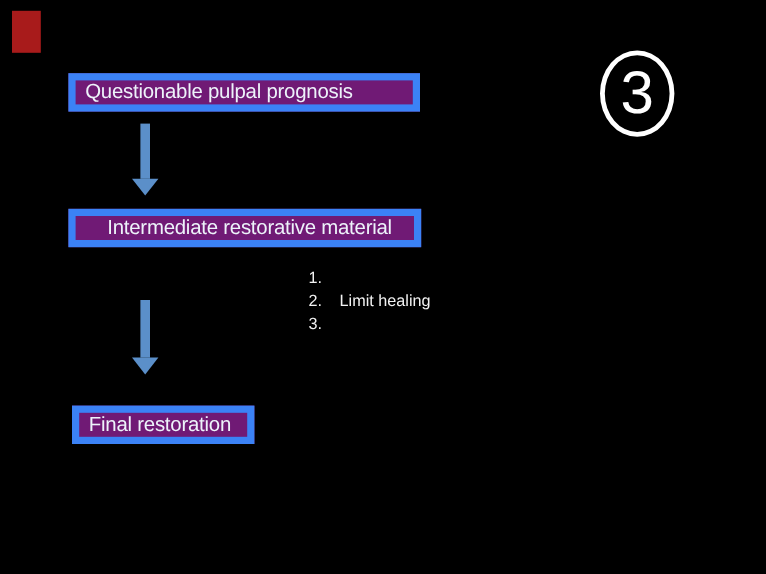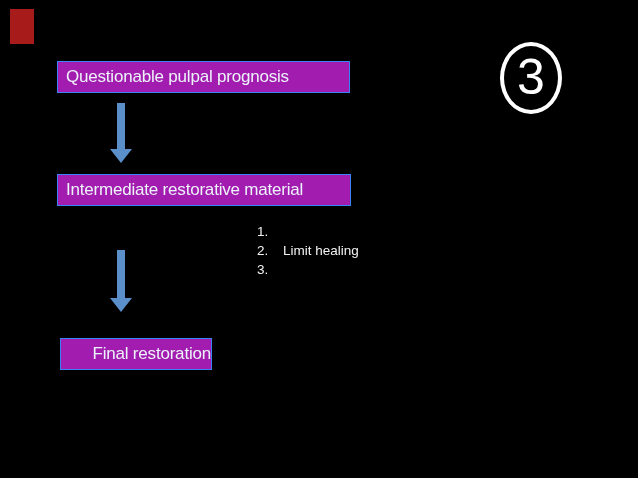--- a/index.html
+++ b/index.html
@@ -46,33 +46,33 @@
     line-height: 1;
     font-weight: 400;
     padding-bottom: 3px;
   }
 
   
   .flow-box {
     position: absolute;
     height: 32px;
     box-sizing: border-box;
-    background: #a21caf;
-    border: 1px solid #3b82f6;
+    background: #701a75;
+    border: 6px solid #3b82f6;
     color: #edf3fa;
     font-size: 17px;
     display: flex;
     align-items: center;
     padding-left: 8px;
     letter-spacing: -0.2px;
     white-space: nowrap;
   }
   .box-1 { left: 57px; top: 61px;  width: 293px; }
-  .box-2 { left: 57px; top: 174px; width: 294px; }
-  .box-3 { left: 60px; top: 338px; width: 152px; justify-content: flex-end; }
+  .box-2 { left: 57px; top: 174px; width: 294px; justify-content: center; }
+  .box-3 { left: 60px; top: 338px; width: 152px; }
 
   
   .block-arrow {
     position: absolute;
     width: 22px;
     display: flex;
     flex-direction: column;
     align-items: center;
   }
   .arrow-1 { left: 110px; top: 103px; }

